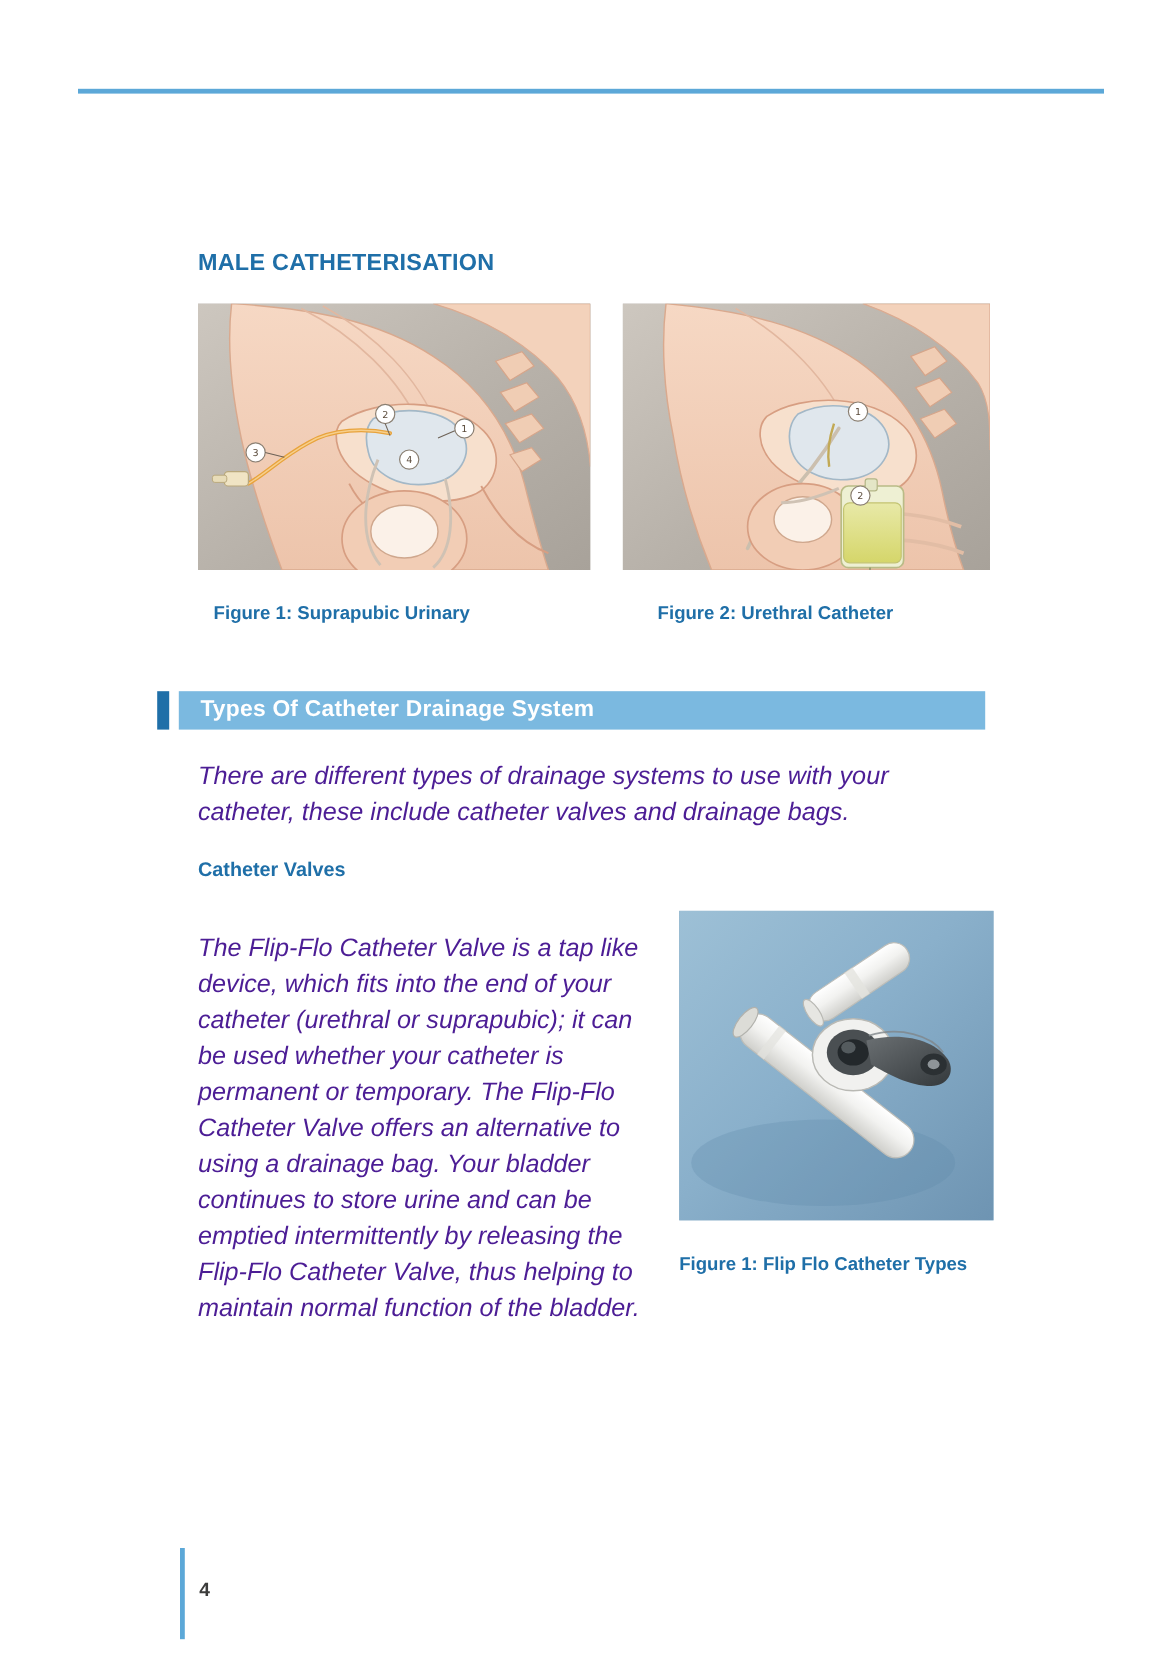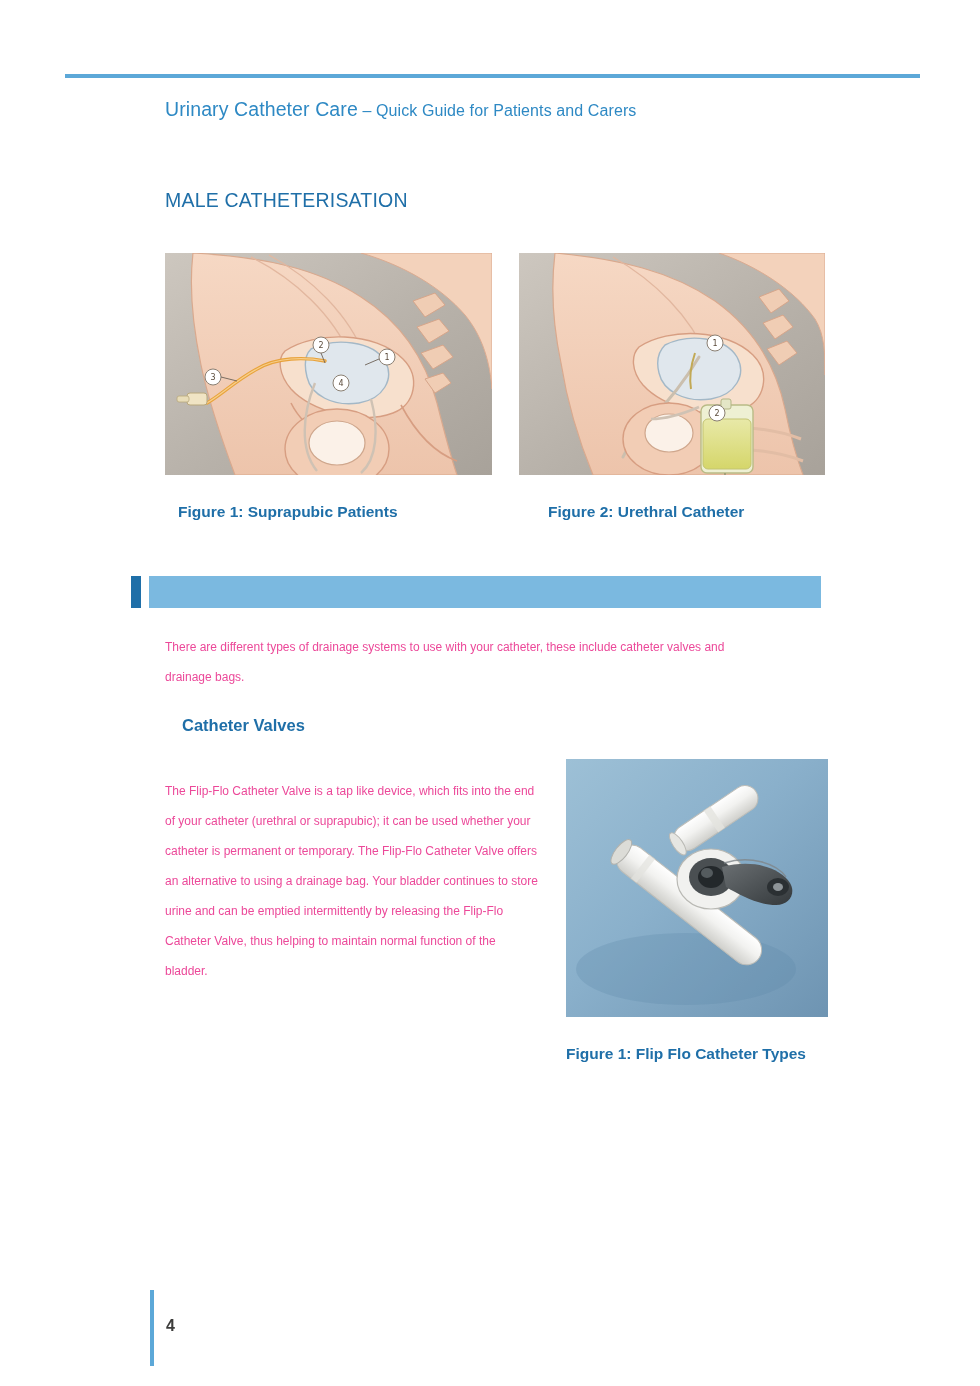--- a/index.html
+++ b/index.html
@@ -47,23 +47,23 @@
     font-size: 19.5px;
   }
   .header-title .sub {
     font-size: 16px;
   }
 
   
   .section-title {
     position: absolute;
     left: 165px;
-    top: 189px;
+    top: 208px;
     font-size: 19.5px;
-    font-weight: normal;
+    font-weight: bold;
     color: #1f6fa8;
     letter-spacing: 0.2px;
   }
 
   
   .fig-box {
     position: absolute;
     overflow: hidden;
     background: #b9b3ac;
   }
@@ -108,33 +108,34 @@
     top: 5px;
     font-size: 19px;
     font-weight: bold;
     color: #ffffff;
     letter-spacing: 0.2px;
   }
 
   
   .body-p {
     position: absolute;
-    font-size: 12px;
+    font-size: 21px;
     line-height: 30px;
-    color: #ec4899;
+    color: #4c1d95;
+    font-style: italic;
   }
   #intro-p { left: 165px; top: 632px; width: 600px; }
 
   .sub-head {
     position: absolute;
     font-size: 16.5px;
     font-weight: bold;
     color: #1f6fa8;
   }
-  #valves-head { left: 165px; top: 716px; margin-left: 17px; }
+  #valves-head { left: 165px; top: 716px; }
 
   #valves-p1 { left: 165px; top: 776px; width: 375px; }
   #valves-p2 { left: 165px; top: 1094px; width: 380px; }
 
   
   #photo-box {
     position: absolute;
     left: 566px;
     top: 759px;
     width: 262px;
@@ -167,23 +168,20 @@
     color: #3c3c3b;
   }
 </style>
 </head>
 <body>
 
 <div class="page">
 
   <div class="header-rule"></div>
 
-  <div class="header-title">
-    <span class="strong">Urinary Catheter Care</span><span class="sub"> – </span><span class="sub">Quick Guide for Patients and Carers</span>
-  </div>
 
   <div class="section-title">MALE CATHETERISATION</div>
 
   <div class="fig-box" id="fig1-box">
     <svg class="anat-svg" viewBox="0 0 327 222" preserveAspectRatio="none">
       <defs>
         <linearGradient id="bg1" x1="0" y1="0" x2="1" y2="1">
           <stop offset="0%" stop-color="#cdc7bf"></stop>
           <stop offset="55%" stop-color="#b7b1a9"></stop>
           <stop offset="100%" stop-color="#a8a29a"></stop>
@@ -297,26 +295,27 @@
 
       <g font-family="DejaVu Sans, sans-serif" font-size="8" fill="#5a4a3a" text-anchor="middle">
         <circle cx="196" cy="90" r="8" fill="#ffffff" stroke="#8a7f72" stroke-width="1"></circle>
           <text x="196" y="93">1</text>
         <circle cx="198" cy="160" r="8" fill="#ffffff" stroke="#8a7f72" stroke-width="1"></circle>
           <text x="198" y="163">2</text>
       </g>
     </svg>
   </div>
 
-  <div class="fig-caption" id="fig1-cap">Figure 1:  Suprapubic Patients</div>
+  <div class="fig-caption" id="fig1-cap">Figure 1:  Suprapubic Urinary</div>
   <div class="fig-caption" id="fig2-cap">Figure 2:  Urethral Catheter</div>
 
   <div class="band-wrap">
     <div class="band-tab"></div>
     <div class="band-bar"></div>
+    <div class="band-text">Types Of Catheter Drainage System</div>
   </div>
 
   <div class="body-p" id="intro-p">There are different types of drainage systems to use with your catheter, these include catheter valves and drainage bags.</div>
 
   <div class="sub-head" id="valves-head">Catheter Valves</div>
 
   <div class="body-p" id="valves-p1">The Flip-Flo Catheter Valve is a tap like device, which fits into the end of your catheter (urethral or suprapubic); it can be used whether your catheter is permanent or temporary. The Flip-Flo Catheter Valve offers an alternative to using a drainage bag. Your bladder continues to store urine and can be emptied intermittently by releasing the Flip-Flo Catheter Valve, thus helping to maintain normal function of the bladder.</div>
 
 
   <div id="photo-box">

